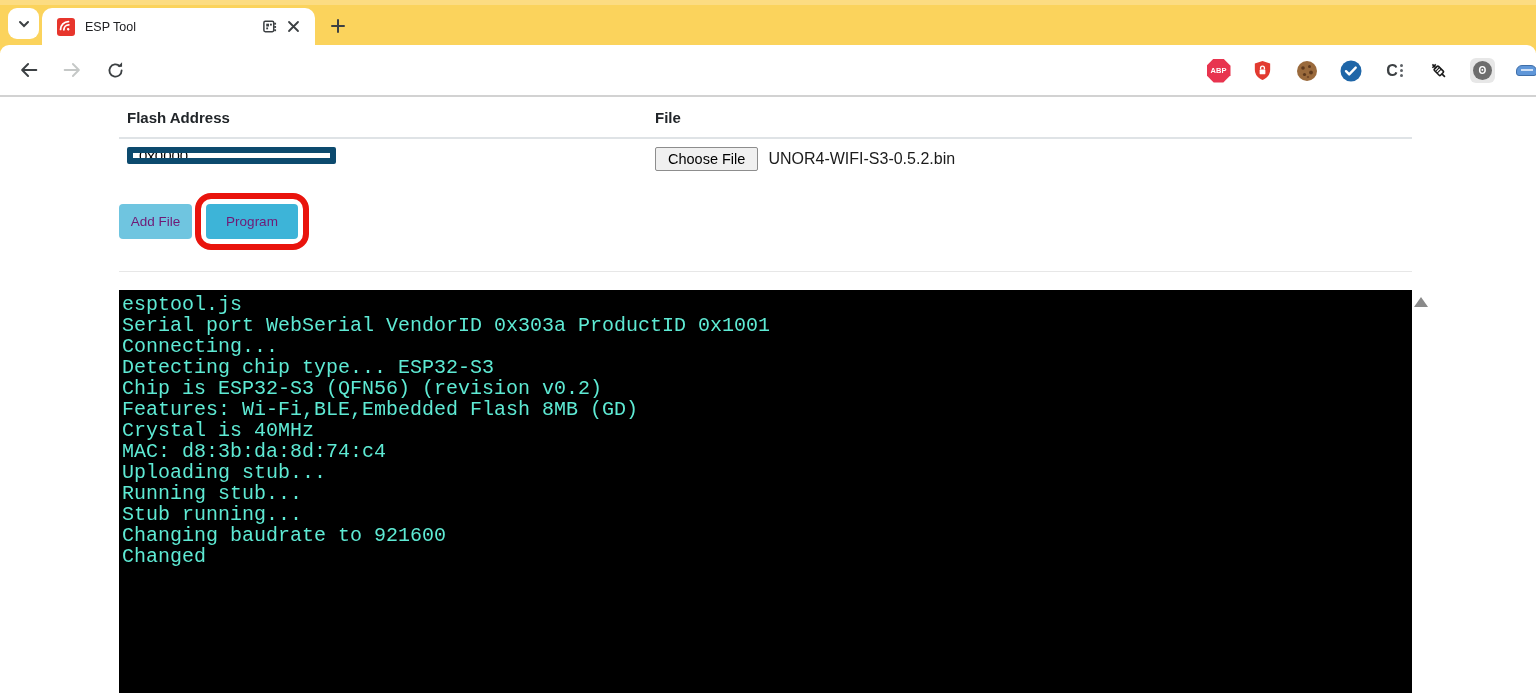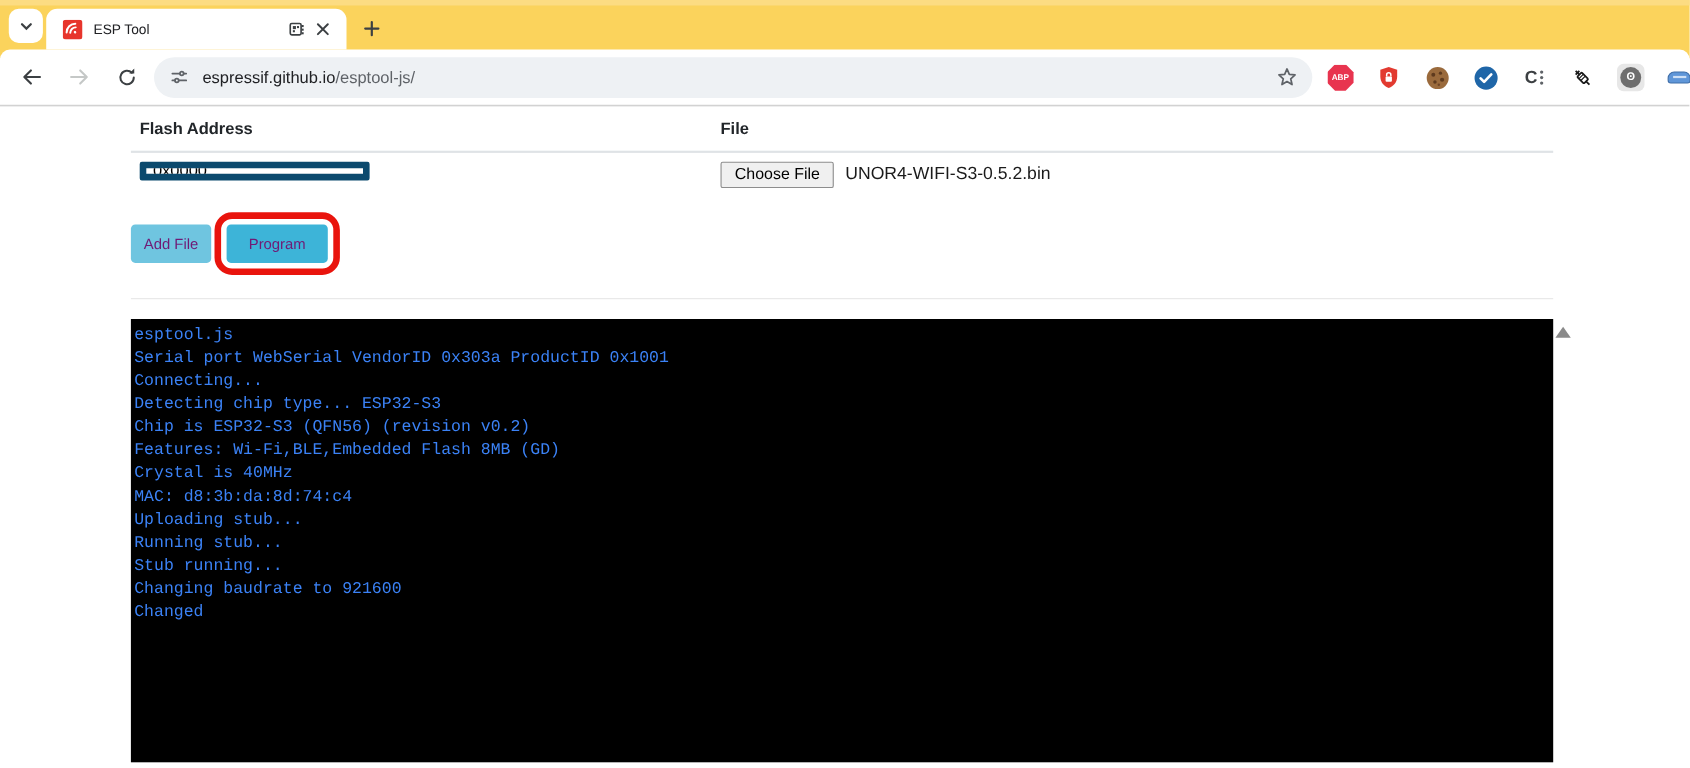--- a/index.html
+++ b/index.html
@@ -69,22 +69,22 @@
   .btn-row { margin-top:21px; display:flex; align-items:center; height:59px; }
   .btn { border:none; border-radius:4px; color:#701a75; font-size:13.5px; height:35px;
          display:flex; align-items:center; justify-content:center; font-family:"Liberation Sans",sans-serif; }
   .btn-addfile { width:73px; background:#6fc5e0; }
   .btn-program { width:92px; background:#3db4d8; }
   .annotation-ring { display:inline-flex; border:6px solid #e9140d; border-radius:16px;
                      padding:5px; margin-left:3px; background:#fff; }
   .hr { border:none; border-top:1px solid #e7e7e7; margin-top:20px; }
   .terminal { margin-top:18px; width:1293px; height:403px; background:#000; overflow:hidden;
               padding:4px 0 0 3px; }
-  .terminal .tline { font-family:"Liberation Mono","DejaVu Sans Mono",monospace; font-size:15px;
-                     line-height:21px; color:#3b82f6; white-space:pre; }
+  .terminal .tline { font-family:"Liberation Mono","DejaVu Sans Mono",monospace; font-size:20px;
+                     line-height:21px; color:#5eead4; white-space:pre; }
   .scroll-arrow { position:absolute; left:1295px; top:200px; width:0; height:0;
                   border-left:7px solid transparent; border-right:7px solid transparent;
                   border-bottom:10px solid #8a8a8a; }
 </style>
 </head>
 <body>
 
 <div class="browser">
 
   <div class="tabstrip">
@@ -138,36 +138,20 @@
       </span>
       <span class="navbtn">
         <svg width="22" height="22" viewBox="0 0 24 24">
           <path d="M4 12h15M13 5.5L19.5 12 13 18.5" fill="none" stroke="#c5c8c7" stroke-width="2.1" stroke-linecap="round" stroke-linejoin="round"></path>
         </svg>
       </span>
       <span class="navbtn">
         <svg width="21" height="21" viewBox="0 0 24 24">
           <path d="M19 12a7 7 0 1 1-2.05-4.95" fill="none" stroke="#3c4043" stroke-width="2.1" stroke-linecap="round"></path>
           <path d="M19.5 2.5v5.2h-5.2z" fill="#3c4043"></path>
-        </svg>
-      </span>
-    </div>
-    <div class="omnibox">
-      <svg width="18" height="18" viewBox="0 0 20 20">
-        <g stroke="#5f6368" stroke-width="1.8" stroke-linecap="round">
-          <path d="M3 6.5h7.5M14.5 6.5H17"></path>
-            <circle cx="12.5" cy="6.5" r="1.9" fill="none"></circle>
-          <path d="M17 13.5H9.5M5.5 13.5H3"></path>
-            <circle cx="7.5" cy="13.5" r="1.9" fill="none"></circle>
-        </g>
-      </svg>
-      <span class="omni-url"><span>espressif.github.io</span><span class="path">/esptool-js/</span></span>
-      <span class="omni-star">
-        <svg width="22" height="22" viewBox="0 0 24 24">
-          <path d="M12 4l2.3 5.4 5.7.5-4.3 3.9 1.3 5.7L12 16.5 7 19.5l1.3-5.7L4 9.9l5.7-.5z" fill="none" stroke="#5f6368" stroke-width="1.7" stroke-linejoin="round"></path>
         </svg>
       </span>
     </div>
   </div>
 
   <div class="ext-row">
     <span class="ext">
         <span class="abp-badge">ABP</span>
       </span>
     <span class="ext">

